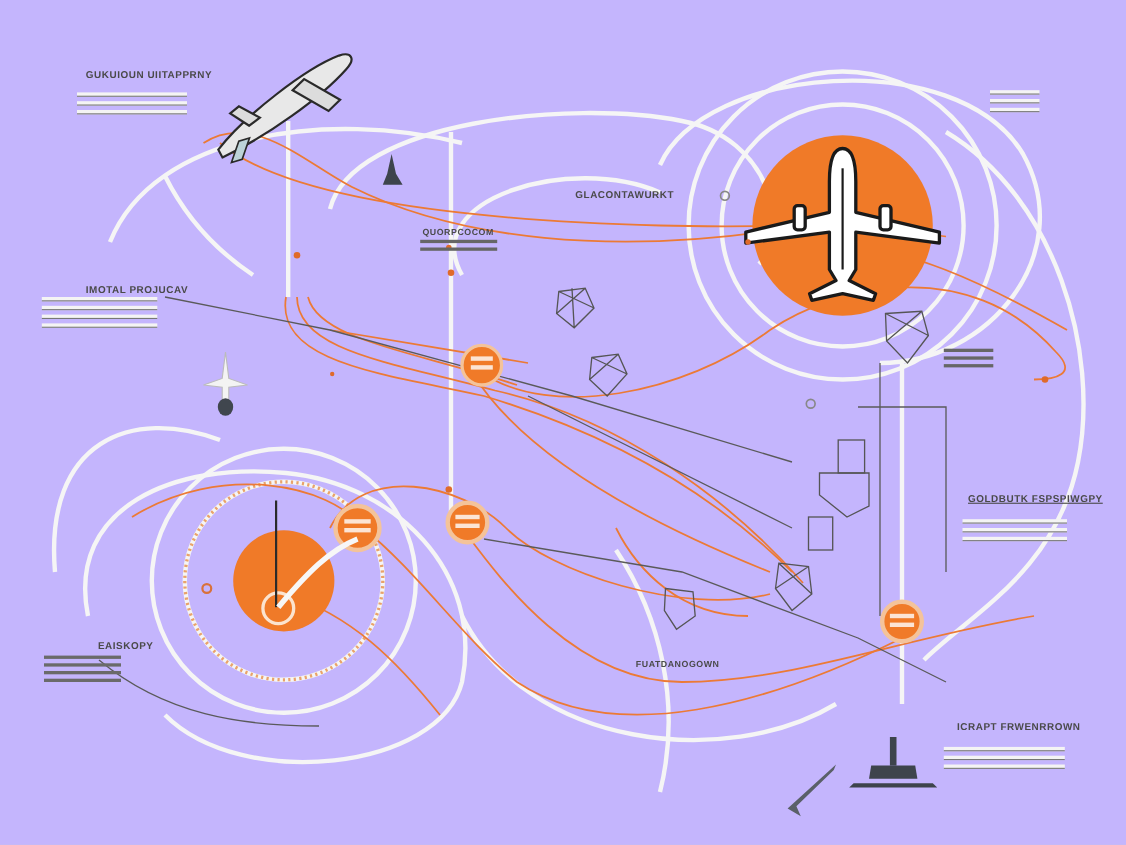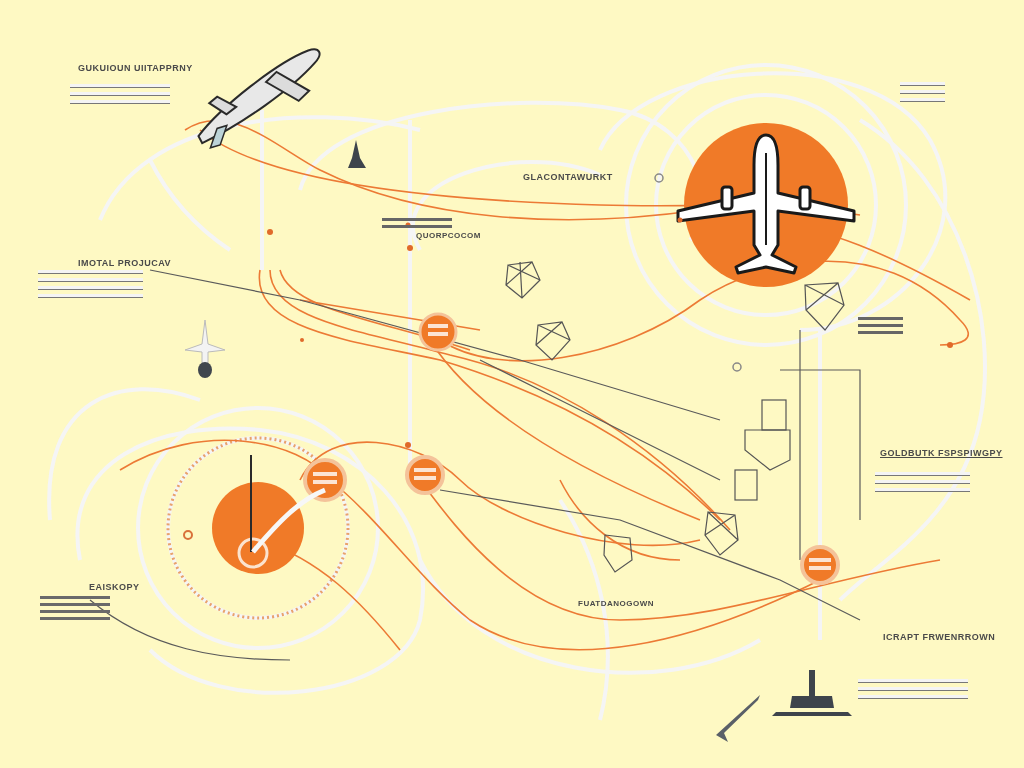--- a/index.html
+++ b/index.html
@@ -1,17 +1,17 @@
 <!DOCTYPE html>
 <html><head>
 <meta charset="utf-8">
 <style>
   html, body { margin:0; padding:0; }
   body { width:1024px; height:768px; overflow:hidden; background:#cfcfcf; font-family:"Liberation Sans", sans-serif; }
-  #stage { position:relative; width:1024px; height:768px; background:#fef9c3; }
+  #stage { position:relative; width:1024px; height:768px; background:#c4b5fd; }
   svg.art { position:absolute; left:0; top:0; }
   .lbl { position:absolute; font-size:9px; font-weight:bold; letter-spacing:0.5px; color:#4a4a4a; text-transform:uppercase; white-space:nowrap; font-family:"Liberation Sans", sans-serif; }
   .bars { position:absolute; }
   .bars div { height:3px; margin-bottom:4px; background:#f4f4f4; border-bottom:1px solid #777; }
 </style>
 </head>
 <body>
 
 <div id="stage">
 
@@ -155,21 +155,21 @@
 
 <div class="lbl" style="left:78px;top:63px;">GUKUIOUN UIITAPPRNY</div>
 <div class="bars" style="left:70px;top:84px;width:100px;">
       <div></div>
       <div></div>
       <div></div>
     </div>
 
 <div class="lbl" style="left:523px;top:172px;">GLACONTAWURKT</div>
 
-<div class="lbl" style="left:416px;top:207px;font-size:8px;margin-top:24px;">QUORPCOCOM</div>
+<div class="lbl" style="left:384px;top:207px;font-size:8px;">QUORPCOCOM</div>
 <div class="bars" style="left:382px;top:218px;width:70px;">
       <div style="background:#666;border:none;"></div>
       <div style="background:#666;border:none;"></div>
     </div>
 
 <div class="lbl" style="left:38px;top:258px;margin-left:40px;">IMOTAL PROJUCAV</div>
 <div class="bars" style="left:38px;top:270px;width:105px;">
       <div></div>
       <div></div>
       <div></div>
@@ -198,20 +198,20 @@
 <div class="lbl" style="left:42px;top:582px;margin-left:47px;">EAISKOPY</div>
 <div class="bars" style="left:40px;top:596px;width:70px;">
       <div style="background:#6a6a6a;border:none;"></div>
       <div style="background:#6a6a6a;border:none;"></div>
       <div style="background:#6a6a6a;border:none;"></div>
       <div style="background:#6a6a6a;border:none;"></div>
     </div>
 
 <div class="lbl" style="left:578px;top:599px;font-size:8px;">FUATDANOGOWN</div>
 
-<div class="lbl" style="left:870px;top:632px;margin-left:13px;">ICRAPT FRWENRROWN</div>
+<div class="lbl" style="left:870px;top:656px;">ICRAPT FRWENRROWN</div>
 <div class="bars" style="left:858px;top:679px;width:110px;">
       <div></div>
       <div></div>
       <div></div>
     </div>
 
 </div>
 
 </body></html>

